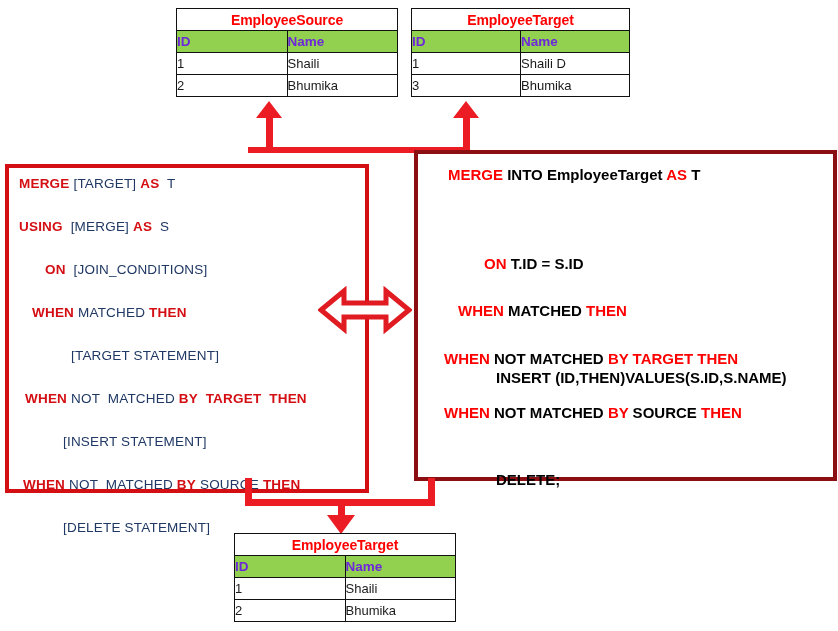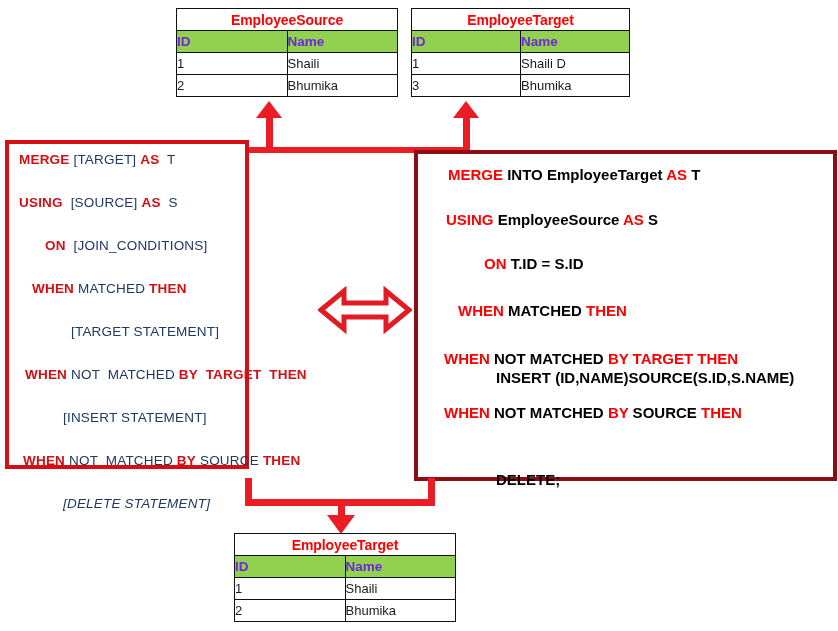--- a/index.html
+++ b/index.html
@@ -62,22 +62,22 @@
   #tbl-target-top .col-name { width: 159px; }
 
   
   .codebox {
     position: absolute;
     background: #ffffff;
     box-sizing: border-box;
   }
   #box-generic {
     left: 5px;
-    top: 140px;
-    width: 244px;
+    top: 164px;
+    width: 364px;
     height: 329px;
     border: 4px solid #d40f14;
   }
   #box-example {
     left: 414px;
     top: 150px;
     width: 423px;
     height: 331px;
     border: 4px solid #8b0e13;
   }
@@ -182,43 +182,42 @@
   </table>
 
 <div class="conn" style="left:248px; top:147px; width:222px; height:6px;"></div>
 <div class="conn" style="left:266px; top:116px; width:7px; height:36px;"></div>
 <div class="arrow-up" style="left:256px; top:101px;"></div>
 <div class="conn" style="left:463px; top:116px; width:7px; height:36px;"></div>
 <div class="arrow-up" style="left:453px; top:101px;"></div>
 
 <div class="codebox" id="box-generic">
     <div class="gen-line" style="left: 10px; top: 8px;"><span class="k">MERGE</span><span> [TARGET] </span><span class="k">AS</span><span>  T</span></div>
-    <div class="gen-line" style="left: 10px; top: 51px;"><span class="k">USING</span><span>  [SOURCE] </span><span class="k">AS</span><span>  S</span></div>
+    <div class="gen-line" style="left: 10px; top: 51px;"><span class="k">USING</span><span>  [MERGE] </span><span class="k">AS</span><span>  S</span></div>
     <div class="gen-line" style="left: 36px; top: 94px;"><span class="k">ON</span><span>  [JOIN_CONDITIONS]</span></div>
     <div class="gen-line" style="left: 23px; top: 137px;"><span class="k">WHEN</span><span> MATCHED </span><span class="k">THEN</span></div>
     <div class="gen-line" style="left: 62px; top: 180px;"><span>[TARGET STATEMENT]</span></div>
     <div class="gen-line" style="left: 16px; top: 223px;"><span class="k">WHEN</span><span> NOT  MATCHED </span><span class="k">BY  TARGET  THEN</span></div>
     <div class="gen-line" style="left: 54px; top: 266px;"><span>[INSERT STATEMENT]</span></div>
     <div class="gen-line" style="left: 14px; top: 309px;"><span class="k">WHEN</span><span> NOT  MATCHED </span><span class="k">BY</span><span> SOURCE </span><span class="k">THEN</span></div>
-    <div class="gen-line" style="left: 54px; top: 352px; font-style: italic;"><span>[DELETE STATEMENT]</span></div>
+    <div class="gen-line" style="left: 54px; top: 352px;"><span>[DELETE STATEMENT]</span></div>
   </div>
 
 <div id="dbl-arrow">
   <svg width="94" height="48" viewBox="0 0 94 48" xmlns="http://www.w3.org/2000/svg">
     <polygon points="3,24 26,5 26,17 68,17 68,5 91,24 68,43 68,31 26,31 26,43" fill="#ffffff" stroke="#e01b22" stroke-width="5" stroke-linejoin="miter"></polygon>
   </svg>
 </div>
 
 <div class="codebox" id="box-example">
     <div class="ex-line" style="left: 30px; top: 12px;"><span class="k">MERGE</span><span> INTO EmployeeTarget </span><span class="k">AS</span><span> T</span></div>
-    <div class="ex-line" style="left: 28px; top: 57px;"><span class="k">USING</span><span> EmployeeSource </span><span class="k">AS</span><span> S</span></div>
     <div class="ex-line" style="left: 66px; top: 101px;"><span class="k">ON</span><span> T.ID = S.ID</span></div>
     <div class="ex-line" style="left: 40px; top: 148px;"><span class="k">WHEN</span><span> MATCHED </span><span class="k">THEN</span></div>
     <div class="ex-line" style="left: 26px; top: 196px;"><span class="k">WHEN</span><span> NOT MATCHED </span><span class="k">BY TARGET THEN</span></div>
-    <div class="ex-line" style="left: 78px; top: 215px;"><span>INSERT (ID,NAME)SOURCE(S.ID,S.NAME)</span></div>
+    <div class="ex-line" style="left: 78px; top: 215px;"><span>INSERT (ID,THEN)VALUES(S.ID,S.NAME)</span></div>
     <div class="ex-line" style="left: 26px; top: 250px;"><span class="k">WHEN</span><span> NOT MATCHED </span><span class="k">BY</span><span> SOURCE </span><span class="k">THEN</span></div>
     <div class="ex-line" style="left: 78px; top: 269px; margin-top: 48px;"><span>DELETE;</span></div>
   </div>
 
 <div class="conn" style="left:245px; top:478px; width:7px; height:27px;"></div>
 <div class="conn" style="left:428px; top:478px; width:7px; height:27px;"></div>
 <div class="conn" style="left:245px; top:499px; width:190px; height:7px;"></div>
 <div class="conn" style="left:338px; top:499px; width:7px; height:18px;"></div>
 <div class="arrow-down" style="left:327px; top:515px;"></div>
 

